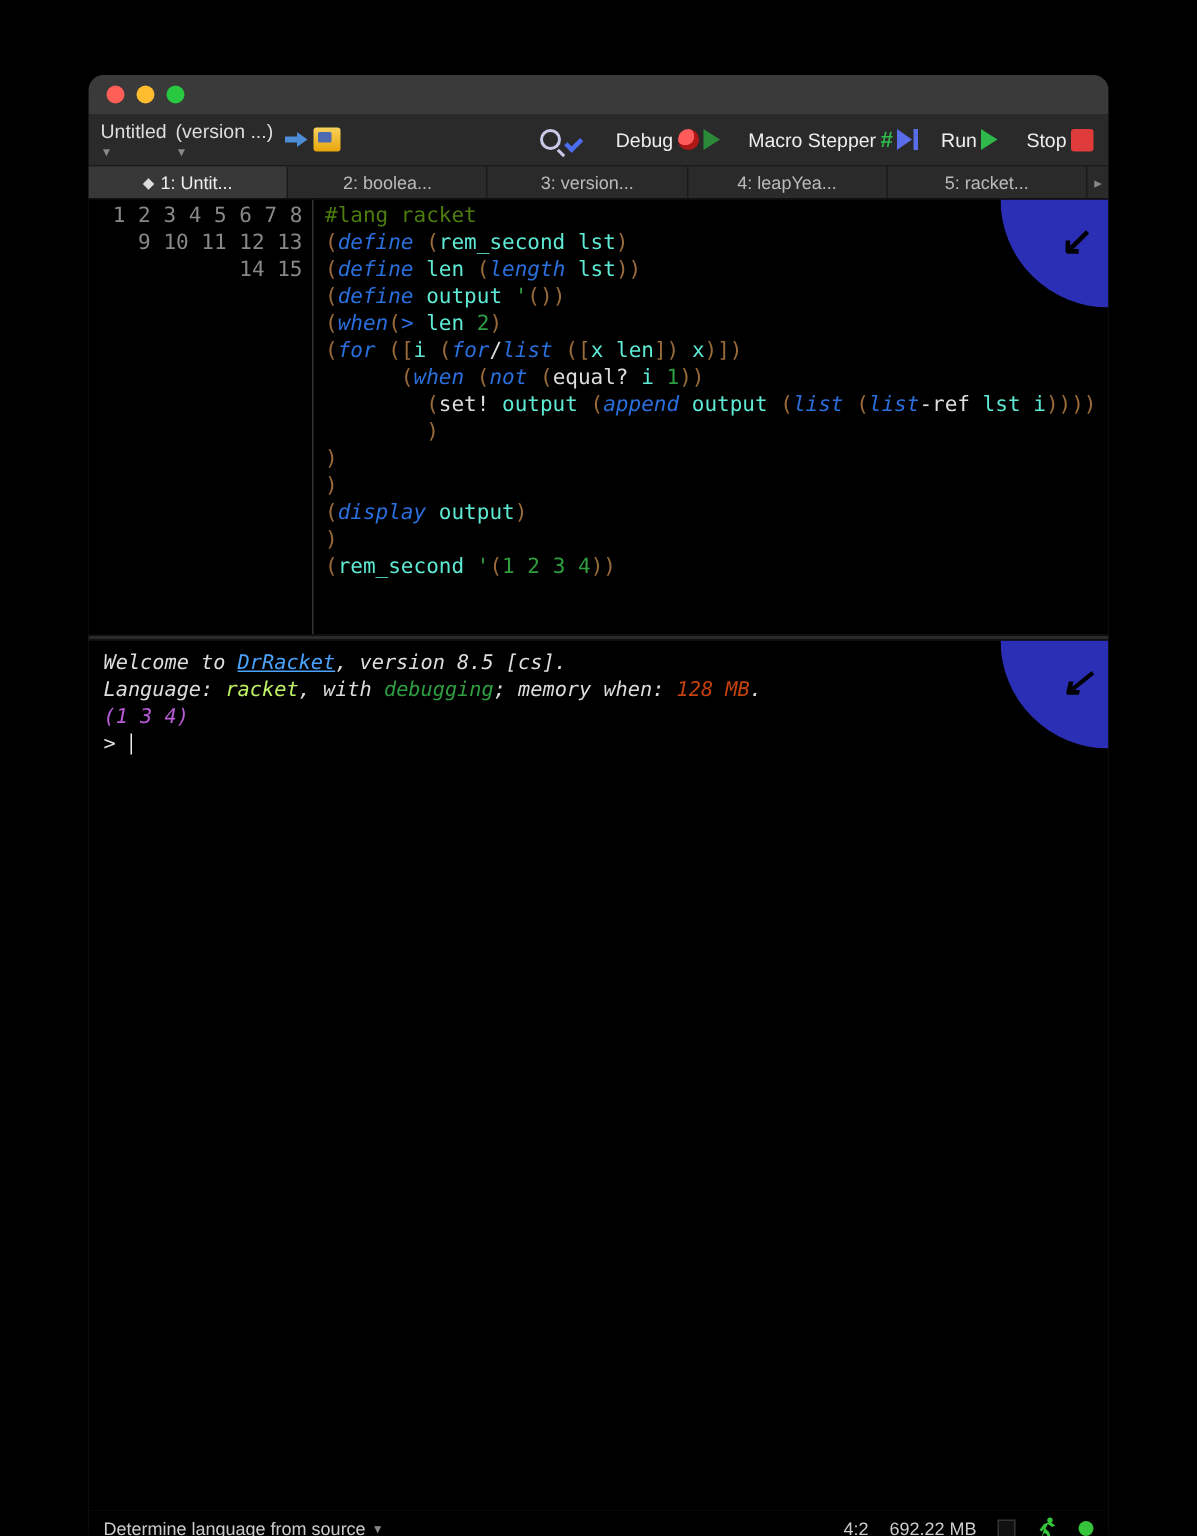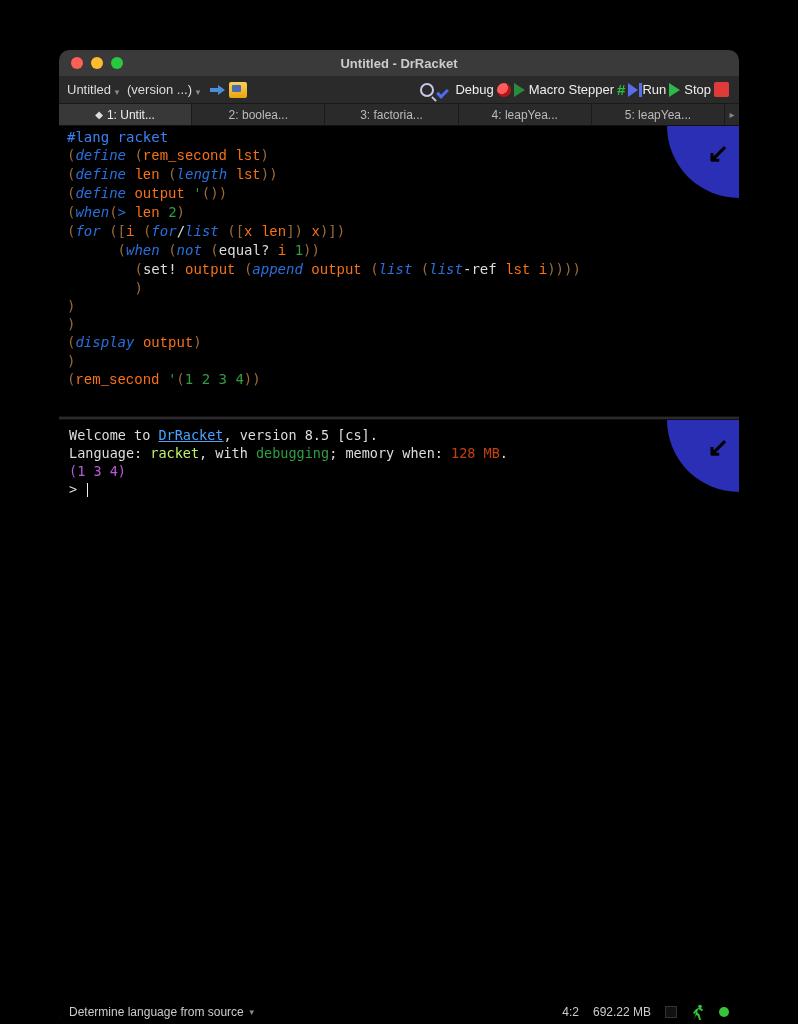--- a/index.html
+++ b/index.html
@@ -54,22 +54,22 @@
     background: #2a2a2a;
     padding: 4px 8px;
     display: flex;
     align-items: center;
     gap: 6px;
     font-size: 13px;
     color: #ddd;
     border-bottom: 1px solid #1a1a1a;
   }
   .tb-left { display: flex; align-items: center; gap: 6px; }
-  .tb-right { display: flex; align-items: center; gap: 0; margin-left: auto; }
-  .tb-drop { color: #ddd; display: inline-flex; align-items: flex-end; gap: 2px; cursor: pointer; }
+  .tb-right { display: flex; align-items: center; gap: 15px; margin-left: auto; }
+  .tb-drop { color: #ddd; display: inline-flex; align-items: flex-start; gap: 2px; cursor: pointer; flex-direction: column; }
   .tb-drop .tri { font-size: 8px; color: #888; }
   .tb-btn { display: inline-flex; align-items: center; gap: 3px; cursor: pointer; color: #eee; padding: 1px 2px; }
   .save-icn {
     width: 18px; height: 16px; position: relative;
     background: linear-gradient(#f7d25c,#e9a50a);
     border-radius: 2px;
     display: inline-flex; align-items:center; justify-content:center;
   }
   .save-icn::before {
     content:""; position:absolute; left:3px; top:3px;
@@ -142,44 +142,44 @@
   .gutter {
     background:#000; color:#888; font-family: "Menlo","Consolas",monospace; font-size:14px;
     padding: 2px 6px 2px 10px; text-align:right; border-right:1px solid #333;
     line-height: 18px; user-select:none;
     min-width: 38px;
   }
   .code {
     font-family: "Menlo","Consolas",monospace; font-size:14px; line-height:18px;
     padding: 2px 8px; white-space:pre; color:#ddd; flex:1;
   }
-  .k-hash { color:#3b82f6; }
+  .k-hash { color:#4d7c0f; }
   .paren { color:#9a6b3a; }
   .brack { color:#9a6b3a; }
   .kw { color:#2a6fdc;font-style:italic; }
-  .sym { color:#f97316;font-family:Liberation Mono, monospace; }
+  .sym { color:#5eead4; }
   .num { color:#2f9e41; }
   .quote { color:#2f9e41; }
 
   .corner-badge {
     position:absolute; top:0; right:0;
     width:72px; height:72px; overflow:hidden; pointer-events:none;
   }
   .corner-badge .quarter {
     position:absolute; top:-72px; right:-72px; width:144px; height:144px;
     background:#2a2fb5; border-radius:50%;
   }
   .corner-badge .arrow {
     position:absolute; top:12px; right:10px; color:#000; font-size:26px; font-weight:bold;
     transform: rotate(0deg);
   }
 
   .splitter { height:4px; background:#2a2a2a; border-top:1px solid #111; border-bottom:1px solid #111;}
 
-  .repl-wrap { position:relative; background:#000; height: 580px; overflow:hidden; }
+  .repl-wrap { position:relative; background:#000; height: 580px; overflow:hidden;font-style:italic; }
   .repl {
     font-family: "Menlo","Consolas",monospace; font-size:13.5px; line-height:18px;
     padding: 6px 10px; color:#ddd;
   }
   .repl .link { color:#4aa3ff; text-decoration:underline; cursor:pointer; }
   .repl .lang { color:#bef264; }
   .repl .dbg { color:#2f9e41;text-align:center; }
   .repl .mem { color:#c2410c; }
   .repl .out { color:#b85bd6; }
   .repl .prompt { color:#ddd; }
@@ -207,21 +207,20 @@
 <body>
 
 <div class="window">
 
   <div class="titlebar">
     <div class="traffic">
       <div class="tl-btn tl-close"></div>
       <div class="tl-btn tl-min"></div>
       <div class="tl-btn tl-max"></div>
     </div>
-    <div class="title">Untitled - DrRacket</div>
   </div>
 
   <div class="toolbar">
     <div class="tb-left">
       <span class="tb-drop">
         <span>Untitled</span>
         <span class="tri">▼</span>
       </span>
       <span class="tb-drop">
         <span>(version ...)</span>
@@ -260,32 +259,47 @@
 
   <div class="tabs">
     <div class="tab active">
       <span class="diamond">◆</span>
       <span>1: Untit...</span>
     </div>
     <div class="tab">
       <span>2: boolea...</span>
     </div>
     <div class="tab">
-      <span>3: factoria...</span>
+      <span>3: version...</span>
     </div>
     <div class="tab">
       <span>4: leapYea...</span>
     </div>
     <div class="tab">
-      <span>5: leapYea...</span>
+      <span>5: racket...</span>
     </div>
     <div class="tab-arrow">▸</div>
   </div>
 
   <div class="editor-wrap">
+    <div class="gutter" id="gutter">1
+2
+3
+4
+5
+6
+7
+8
+9
+10
+11
+12
+13
+14
+15</div>
     <div class="code" id="code"><span class="k-hash">#lang racket</span>
 <span class="paren">(</span><span class="kw">define</span> <span class="paren">(</span><span class="sym">rem_second</span> <span class="sym">lst</span><span class="paren">)</span>
 <span class="paren">(</span><span class="kw">define</span> <span class="sym">len</span> <span class="paren">(</span><span class="kw">length</span> <span class="sym">lst</span><span class="paren">)</span><span class="paren">)</span>
 <span class="paren">(</span><span class="kw">define</span> <span class="sym">output</span> <span class="quote"><span class="quote">'</span></span><span class="paren"><span class="paren">(</span></span><span class="paren">)</span><span class="paren">)</span>
 <span class="paren">(</span><span class="kw">when</span><span class="paren">(</span><span class="kw">&gt;</span> <span class="sym">len</span> <span class="num">2</span><span class="paren">)</span>
 <span class="paren">(</span><span class="kw">for</span> <span class="paren">(</span><span class="brack">[</span><span class="sym">i</span> <span class="paren">(</span><span class="kw">for</span>/<span class="kw">list</span> <span class="paren">(</span><span class="brack">[</span><span class="sym">x</span> <span class="sym">len</span><span class="brack">]</span><span class="paren">)</span> <span class="sym">x</span><span class="paren">)</span><span class="brack">]</span><span class="paren">)</span>
       <span class="paren">(</span><span class="kw">when</span> <span class="paren">(</span><span class="kw">not</span> <span class="paren">(</span>equal? <span class="sym">i</span> <span class="num">1</span><span class="paren">)</span><span class="paren">)</span>
         <span class="paren">(</span>set! <span class="sym">output</span> <span class="paren">(</span><span class="kw">append</span> <span class="sym">output</span> <span class="paren">(</span><span class="kw">list</span> <span class="paren">(</span><span class="kw">list</span>-ref <span class="sym">lst</span> <span class="sym">i</span><span class="paren">)</span><span class="paren">)</span><span class="paren">)</span><span class="paren">)</span>
         <span class="paren">)</span>
 <span class="paren">)</span>

